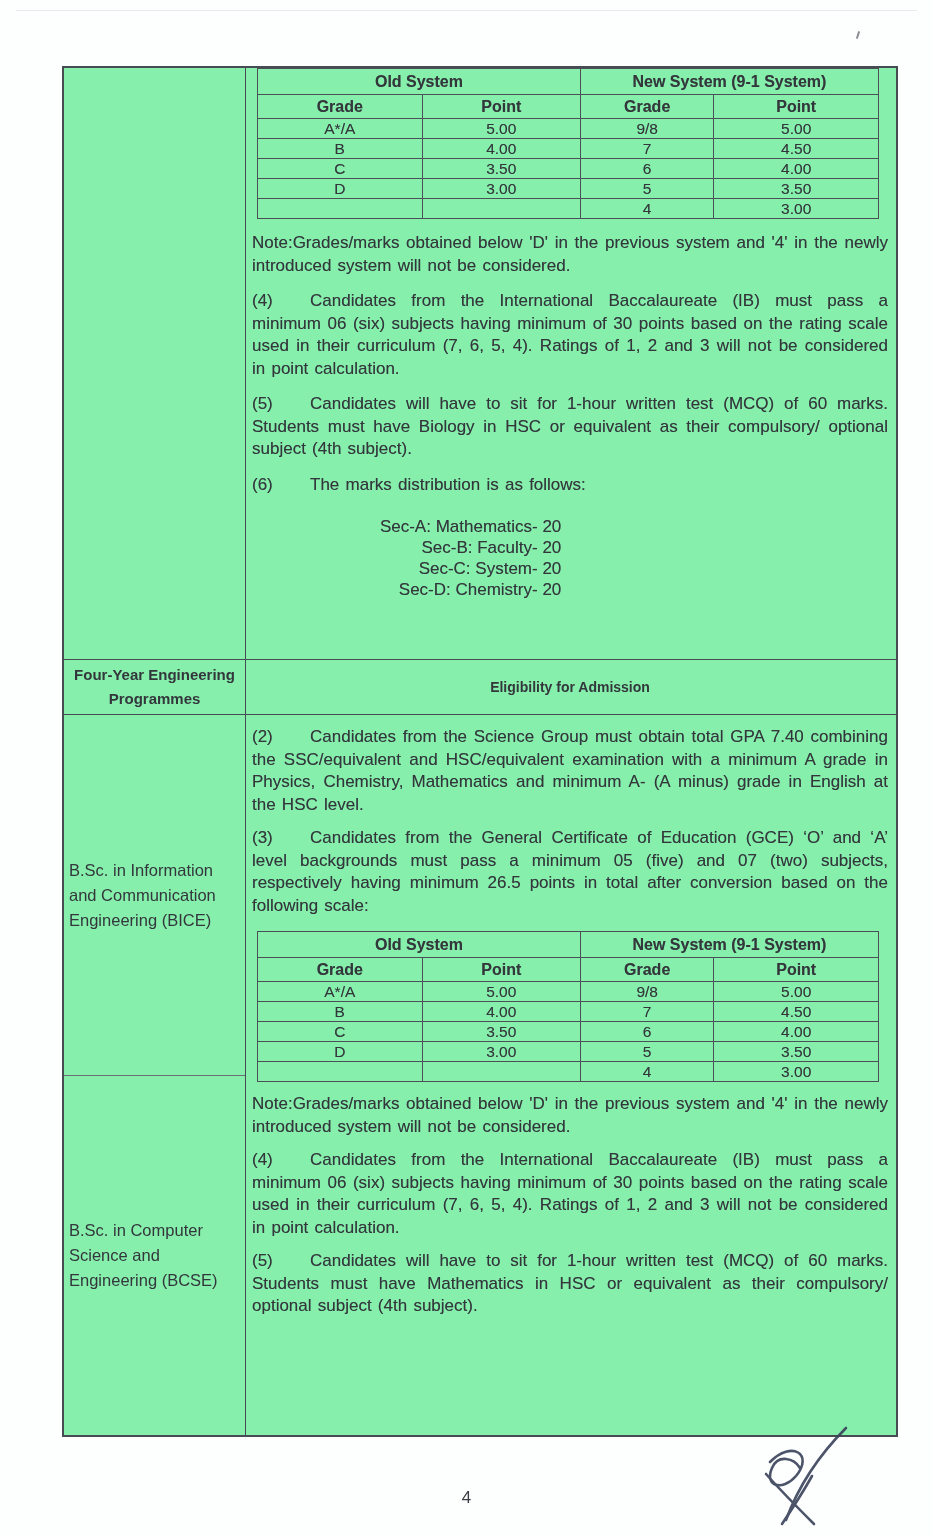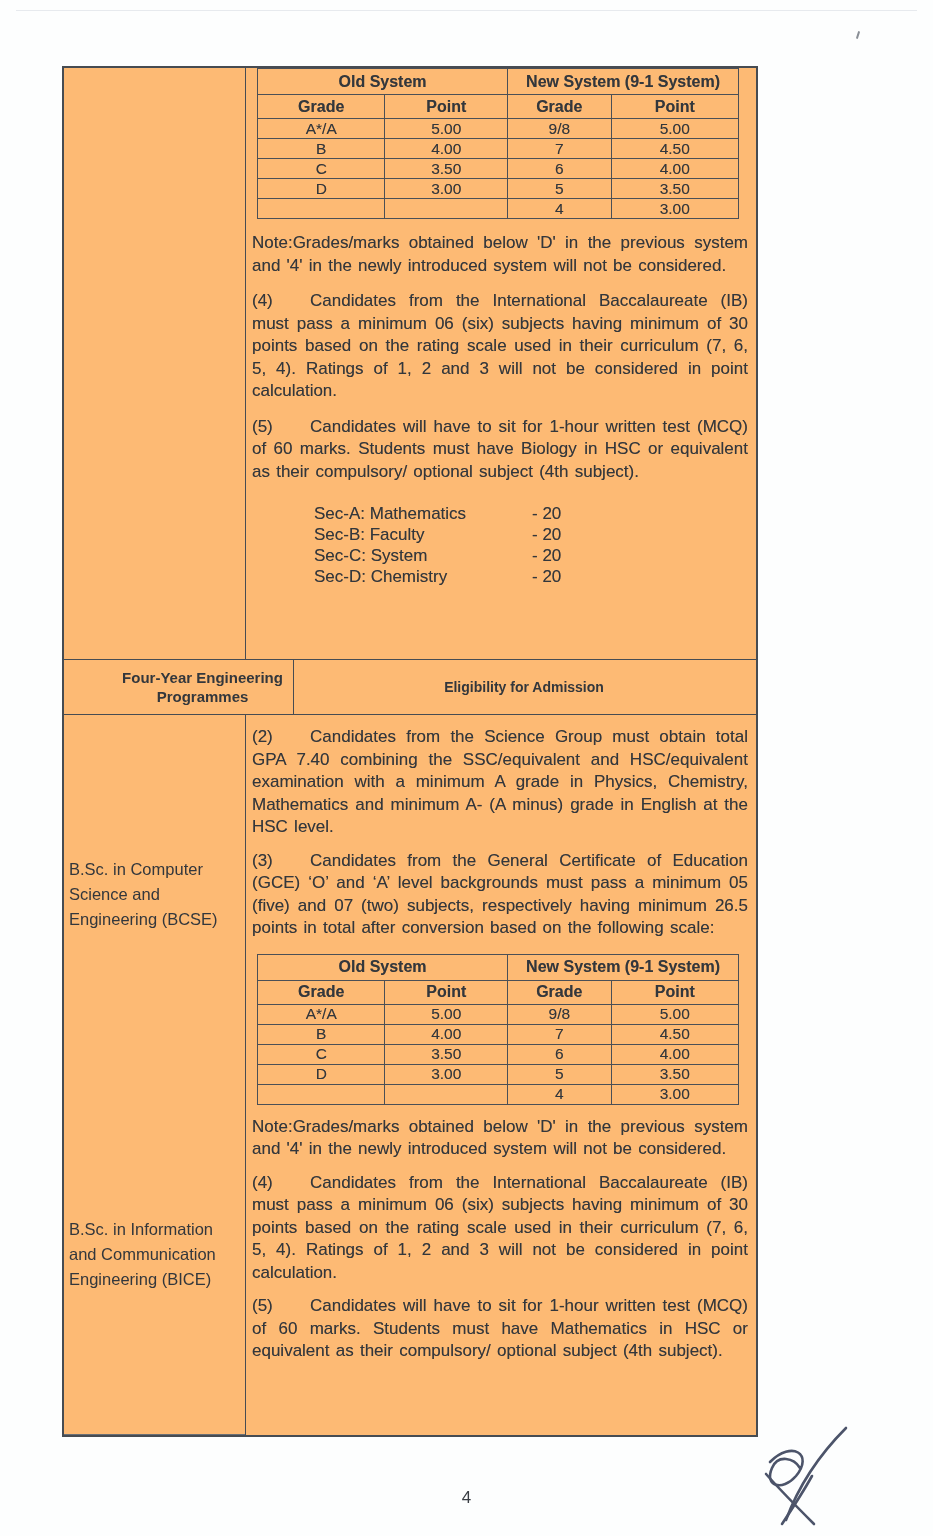--- a/index.html
+++ b/index.html
@@ -9,38 +9,38 @@
     font-family:"Liberation Sans", sans-serif;
     color:#33373c;
   }
   
   .scan-top-seam{position:absolute;top:10px;left:16px;right:16px;height:1px;background:#e7eaee;}
   .scan-speck{position:absolute;left:857px;top:31px;width:2px;height:8px;background:#8a8f96;
     transform:rotate(18deg);border-radius:1px;}
 
   
   .outer{
-    position:absolute;left:62px;top:66px;width:696px;height:1371px;
+    position:absolute;left:62px;top:66px;width:836px;height:1371px;
     border:2px solid #474c52;box-sizing:border-box;
-    display:flex;flex-direction:column;background:#fdba74;
+    display:flex;flex-direction:column;background:#86efac;
   }
   .row-split{display:flex;flex-direction:row;}
   .leftcol{width:182px;flex:0 0 182px;border-right:1.6px solid #474c52;box-sizing:border-box;}
   .rightcol{flex:1;box-sizing:border-box;overflow:hidden;padding:0 8px 0 6px;}
 
   .section-top{height:592px;flex:0 0 592px;border-bottom:1.6px solid #474c52;box-sizing:border-box;}
   .banner-row{
     height:36px;flex:0 0 36px;box-sizing:border-box;
     background:#c5cdee;border-bottom:1.6px solid #474c52;
     display:flex;align-items:center;justify-content:center;
     font-weight:bold;font-size:18px;color:#1d2127;
   }
   .header-row{height:55px;flex:0 0 55px;border-bottom:1.6px solid #474c52;box-sizing:border-box;}
   .header-row .leftcol{display:flex;align-items:center;justify-content:center;text-align:center;
-    font-weight:bold;font-size:15px;line-height:19px;padding:2px 6px;margin-left:48px;}
+    font-weight:bold;font-size:15px;line-height:24px;padding:2px 6px;}
   .header-row .rightcol{display:flex;align-items:center;justify-content:center;
     font-weight:bold;font-size:14px;}
   .body-row{flex:1;box-sizing:border-box;}
   .leftcol-stack{display:flex;flex-direction:column;width:182px;flex:0 0 182px;
     border-right:1.6px solid #474c52;box-sizing:border-box;}
   .prog-cell{box-sizing:border-box;display:flex;align-items:center;
     font-size:16.5px;line-height:25px;padding:6px 8px 6px 5px;}
   .prog-cell.bice{height:361px;flex:0 0 361px;border-bottom:1.2px solid #6a6f75;}
   .prog-cell.bcse{flex:1;}
 
@@ -49,21 +49,21 @@
     word-spacing:1.5px;text-shadow:0 0 .5px rgba(45,49,55,.45);}
   .body-row .para{margin-top:11px;}
   .body-row .para.first{margin-top:10px;}
   .pnum{display:inline-block;min-width:58px;}
   .nlabel{}
   .emph{font-weight:bold;text-decoration:underline;}
 
   
   .marks{margin:20px 0 0 62px;}
   .mrow{display:flex;font-size:17px;line-height:21px;text-shadow:0 0 .5px rgba(45,49,55,.45);}
-  .mlabel{width:218px;flex:0 0 218px;}
+  .mlabel{width:218px;flex:0 0 218px;text-align:right;}
   .para.p7{margin-top:18px;}
 
   
   .gtable{border-collapse:collapse;margin-left:5px;width:calc(100% - 14px);
     table-layout:fixed;text-shadow:0 0 .5px rgba(45,49,55,.4);}
   .gtable.second{margin-top:14px;}
   .gtable td{border:1.5px solid #4b5056;text-align:center;vertical-align:middle;
     font-size:15.5px;padding:0;}
   .gtable tr.h1 td{font-weight:bold;font-size:16px;height:25px;}
   .gtable tr.h2 td{font-weight:bold;font-size:16px;height:23px;}
@@ -137,20 +137,21 @@
             </tr>
           </tbody>
         </table>
 
         <p class="para"><span class="nlabel">Note:</span><span>Grades/marks obtained below 'D' in the previous system and '4' in the newly introduced system will not be considered.</span></p>
 
         <p class="para"><span class="pnum">(4)</span><span>Candidates from the International Baccalaureate (IB) must pass a minimum 06 (six) subjects having minimum of 30 points based on the rating scale used in their curriculum (7, 6, 5, 4). Ratings of 1, 2 and 3 will not be considered in point calculation.</span></p>
 
         <p class="para"><span class="pnum">(5)</span><span>Candidates will have to sit for 1-hour written test (MCQ) of 60 marks. Students must have Biology in HSC or equivalent as their compulsory/ optional subject (4th subject).</span></p>
 
+        <p class="para"><span class="pnum">(6)</span><span>The marks distribution is as follows:</span></p>
 
         <div class="marks">
           <div class="mrow">
             <span class="mlabel">Sec-A: Mathematics</span>
             <span class="mval">- 20</span>
           </div>
           <div class="mrow">
             <span class="mlabel">Sec-B: Faculty</span>
             <span class="mval">- 20</span>
           </div>
@@ -168,25 +169,25 @@
     </div>
 
 
     <div class="header-row row-split">
       <div class="leftcol">Four-Year Engineering Programmes</div>
       <div class="rightcol">Eligibility for Admission</div>
     </div>
 
     <div class="body-row row-split">
       <div class="leftcol-stack">
+        <div class="prog-cell bice">
+          <span>B.Sc. in Information and Communication Engineering (BICE)</span>
+        </div>
         <div class="prog-cell bcse">
           <span>B.Sc. in Computer Science and Engineering (BCSE)</span>
-        </div>
-        <div class="prog-cell bice">
-          <span>B.Sc. in Information and Communication Engineering (BICE)</span>
         </div>
       </div>
 
       <div class="rightcol">
 
         <p class="para"><span class="pnum">(2)</span><span>Candidates from the Science Group must obtain total GPA 7.40 combining the SSC/equivalent and HSC/equivalent examination with a minimum A grade in Physics, Chemistry, Mathematics and minimum A- (A minus) grade in English at the HSC level.</span></p>
 
         <p class="para"><span class="pnum">(3)</span><span>Candidates from the General Certificate of Education (GCE) ‘O’ and ‘A’ level backgrounds must pass a minimum 05 (five) and 07 (two) subjects, respectively having minimum 26.5 points in total after conversion based on the following scale:</span></p>
 
         <table class="gtable second">

